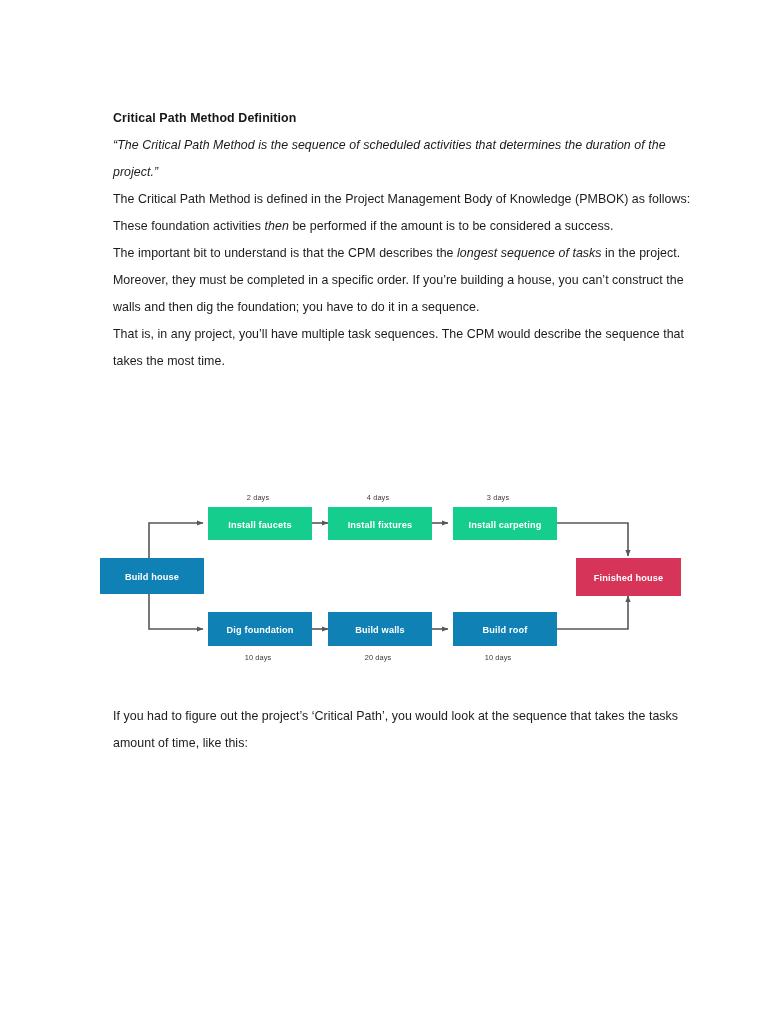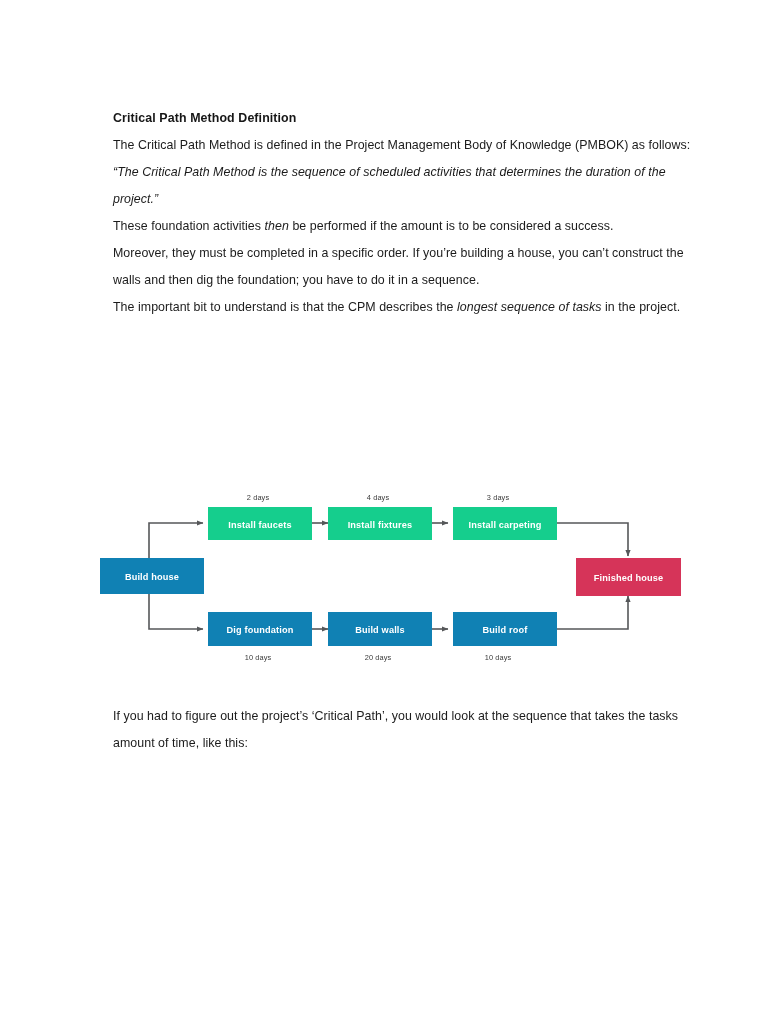--- a/index.html
+++ b/index.html
@@ -79,30 +79,31 @@
 </style>
 </head>
 <body>
 
 <div class="page">
 
   <div class="content">
 
     <p class="doc-heading">Critical Path Method Definition</p>
 
+    <p class="para quote">“The Critical Path Method is the sequence of scheduled activities that determines the duration of the project.”</p>
+
     <p class="para">The Critical Path Method is defined in the Project Management Body of Knowledge (PMBOK) as follows:</p>
-
-    <p class="para quote">“The Critical Path Method is the sequence of scheduled activities that determines the duration of the project.”</p>
 
     <p class="para"><span>These foundation activities </span><em>then</em><span> be performed if the amount is to be considered a success.</span></p>
 
+    <p class="para"><span>The important bit to understand is that the CPM describes the </span><em>longest sequence of tasks</em><span> in the project.</span></p>
+
     <p class="para">Moreover, they must be completed in a specific order. If you’re building a house, you can’t construct the walls and then dig the foundation; you have to do it in a sequence.</p>
 
-    <p class="para"><span>The important bit to understand is that the CPM describes the </span><em>longest sequence of tasks</em><span> in the project.</span></p>
-
+    <p class="para">That is, in any project, you’ll have multiple task sequences. The CPM would describe the sequence that takes the most time.</p>
 
 
   </div>
 
   <div class="diagram-wrap">
     <svg width="595" height="196" viewBox="0 0 595 196" xmlns="http://www.w3.org/2000/svg">
       <defs>
         <marker id="arrowhead" markerWidth="7" markerHeight="7" refX="6" refY="3" orient="auto" markerUnits="userSpaceOnUse">
           <path d="M0,0.4 L6.4,3 L0,5.6 Z" fill="#555759"></path>
         </marker>

